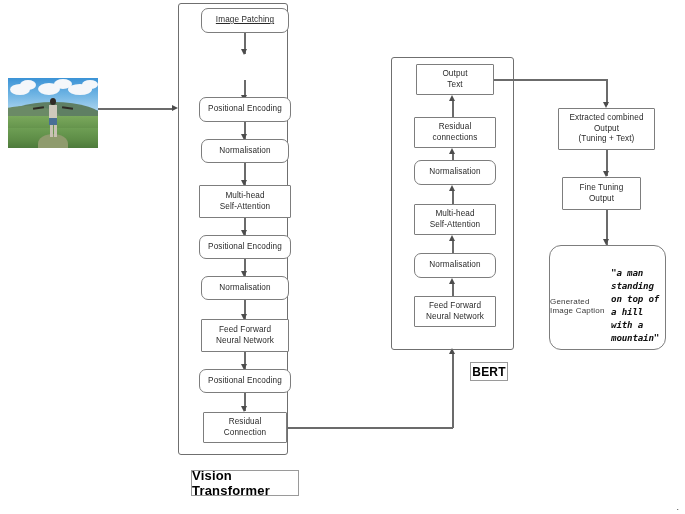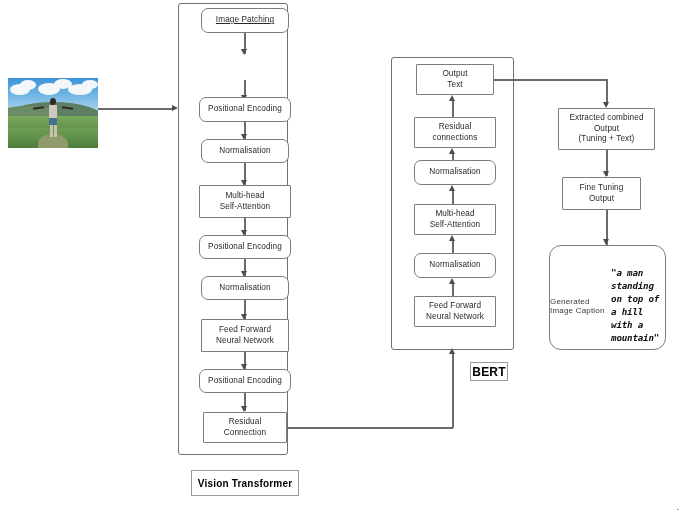--- a/index.html
+++ b/index.html
@@ -44,21 +44,21 @@
   
   .labelbox{
     position:absolute;
     box-sizing:border-box;
     background:#ffffff;
     border:1px solid #9a9a9a;
     display:flex;align-items:center;justify-content:center;
     font-weight:bold;
     color:#000;
   }
-  .labelbox.vt{font-size:10px;letter-spacing:.2px;}
+  .labelbox.vt{font-size:13px;letter-spacing:.2px;}
   .labelbox.bert{font-size:12px;letter-spacing:.2px;}
 
   
   .ln{position:absolute;background:#6b6b6b;}
   .lnv{width:1.6px;}
   .lnh{height:1.6px;}
   .arrow{position:absolute;width:0;height:0;}
   .arrow.down{
     border-left:3.6px solid transparent;
     border-right:3.6px solid transparent;

